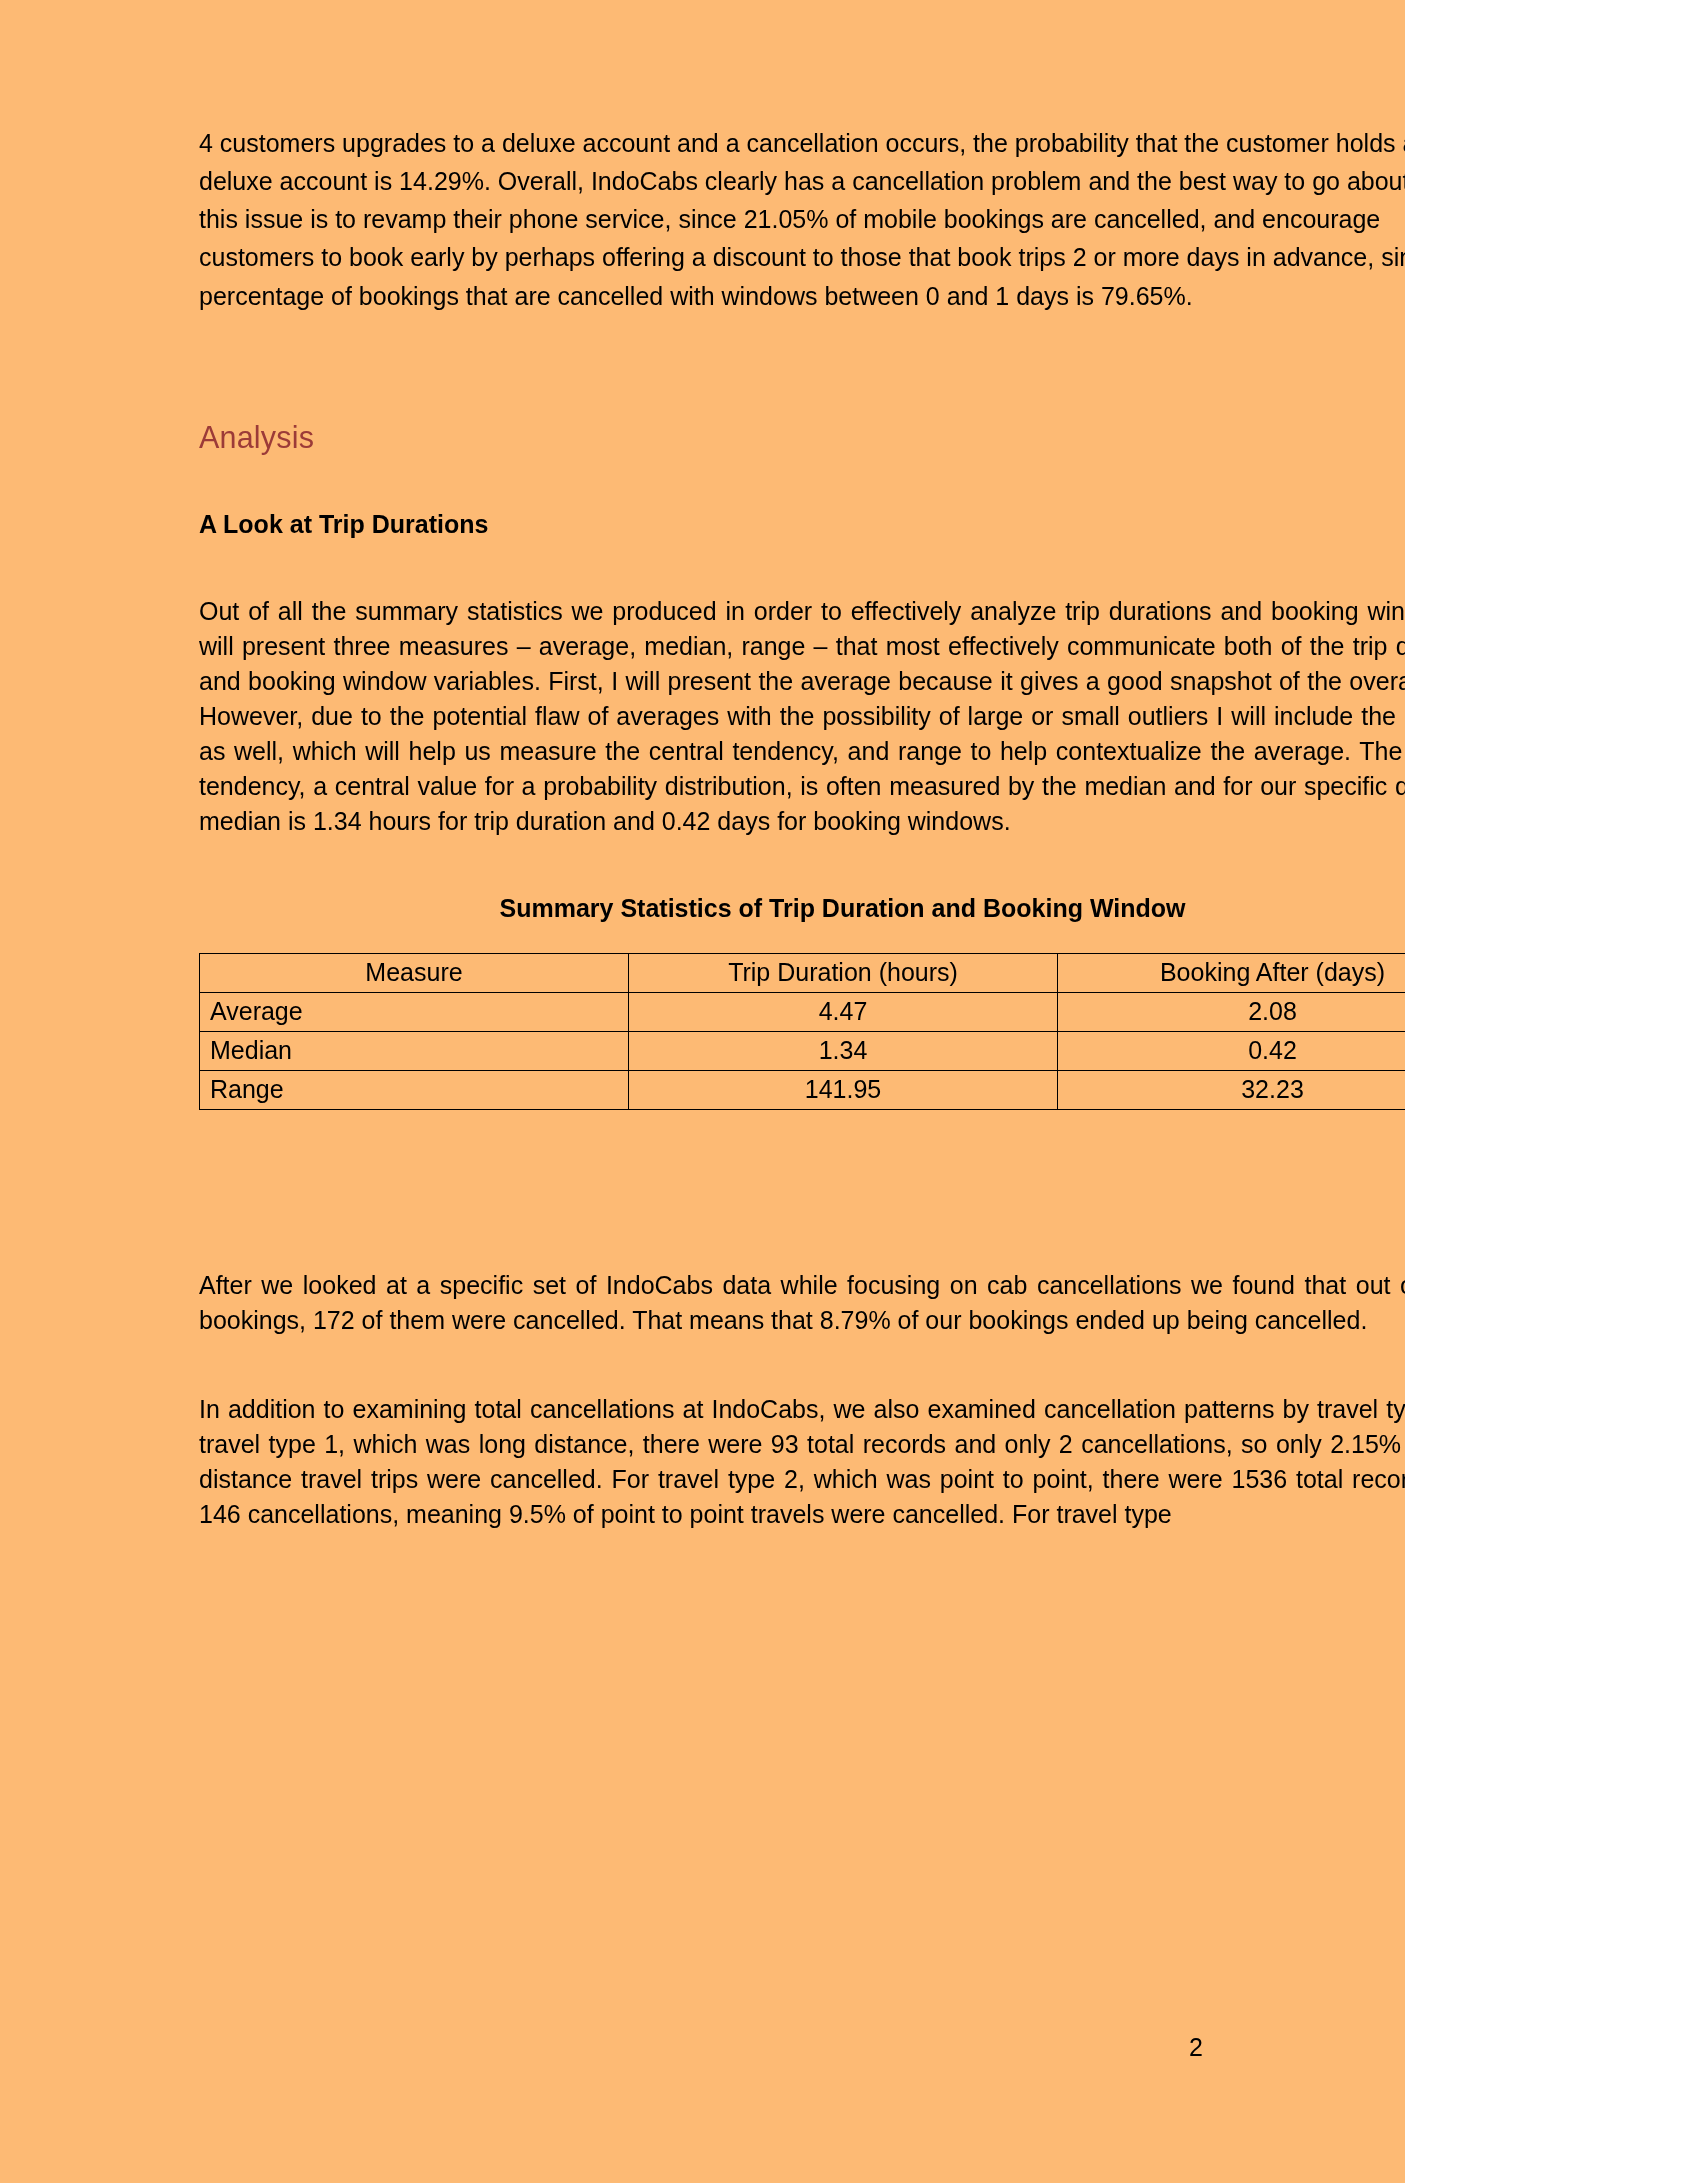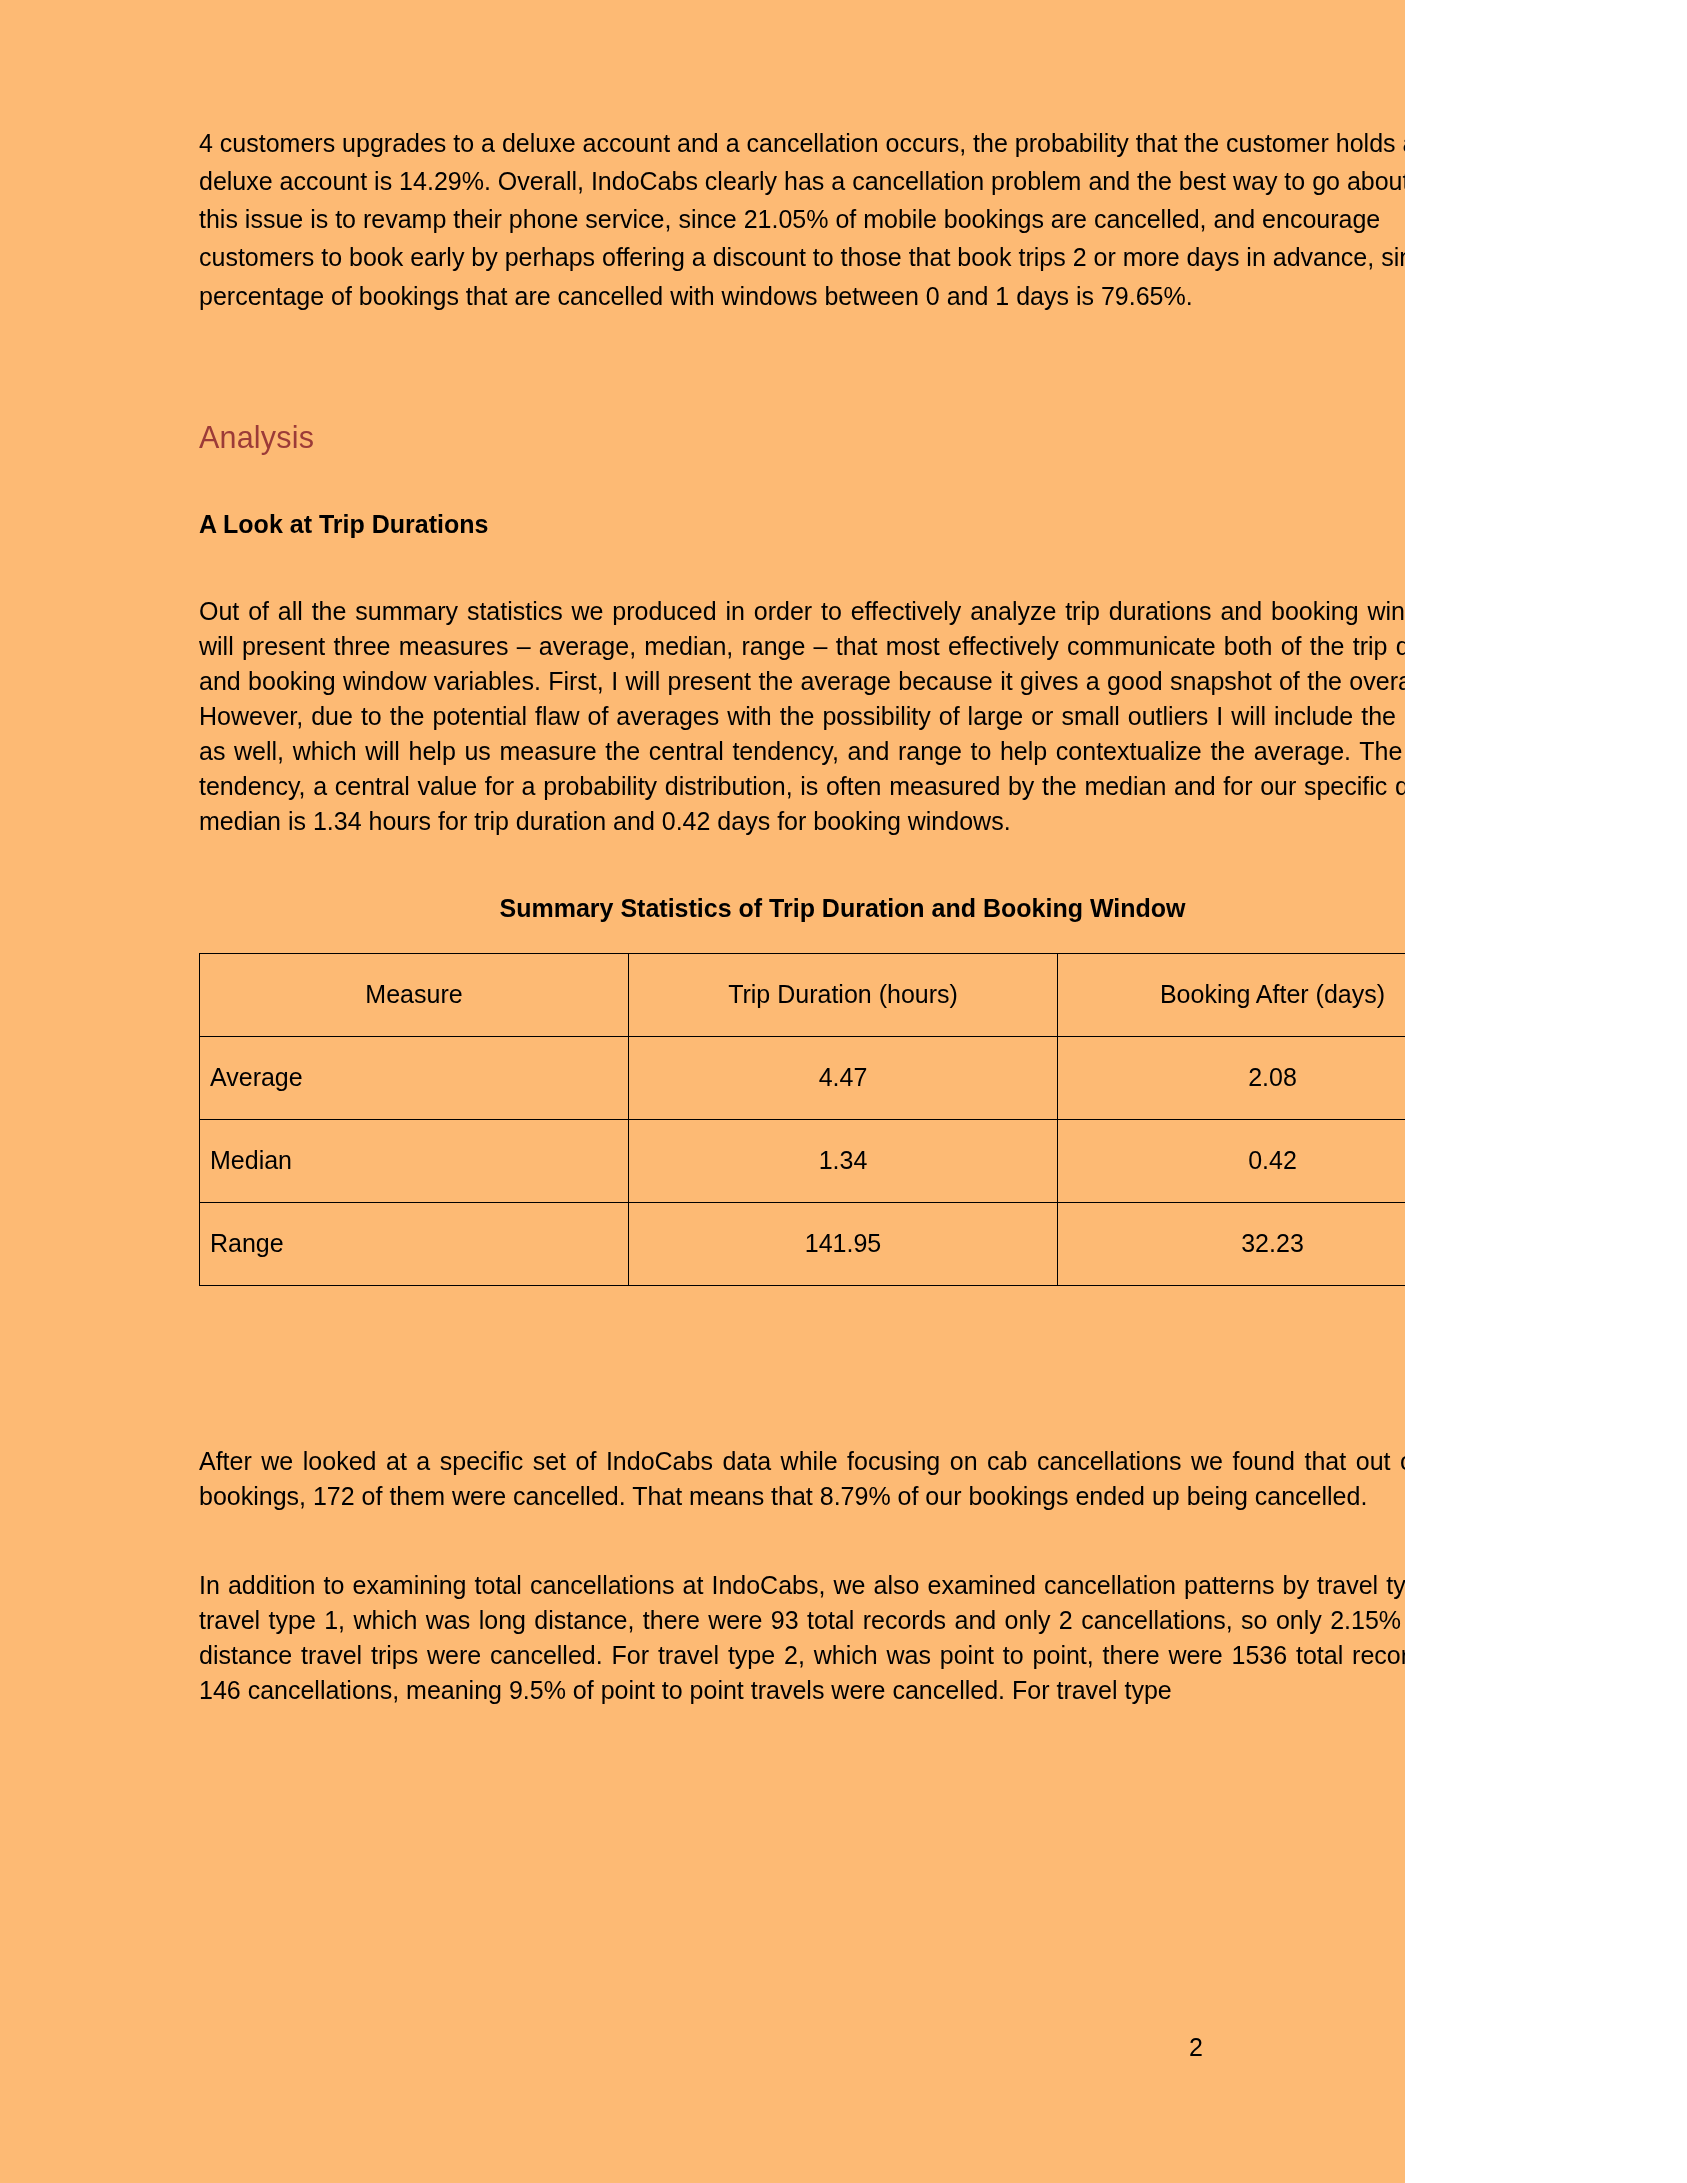--- a/index.html
+++ b/index.html
@@ -78,21 +78,21 @@
     border-collapse: collapse;
     width: 1289px;
     table-layout: fixed;
     font-size: 25px;
   }
   table.stats col.c1 { width: 429px; }
   table.stats col.c2 { width: 429px; }
   table.stats col.c3 { width: 430px; }
   table.stats td, table.stats th {
     border: 1.6px solid #000000;
-    padding: 22px 10px;
+    padding: 0 10px;
     font-weight: normal;
     height: 38px;
     vertical-align: middle;
     line-height: 1.15;
   }
   table.stats th {
     text-align: center;
   }
   table.stats td.label {
     text-align: left;

